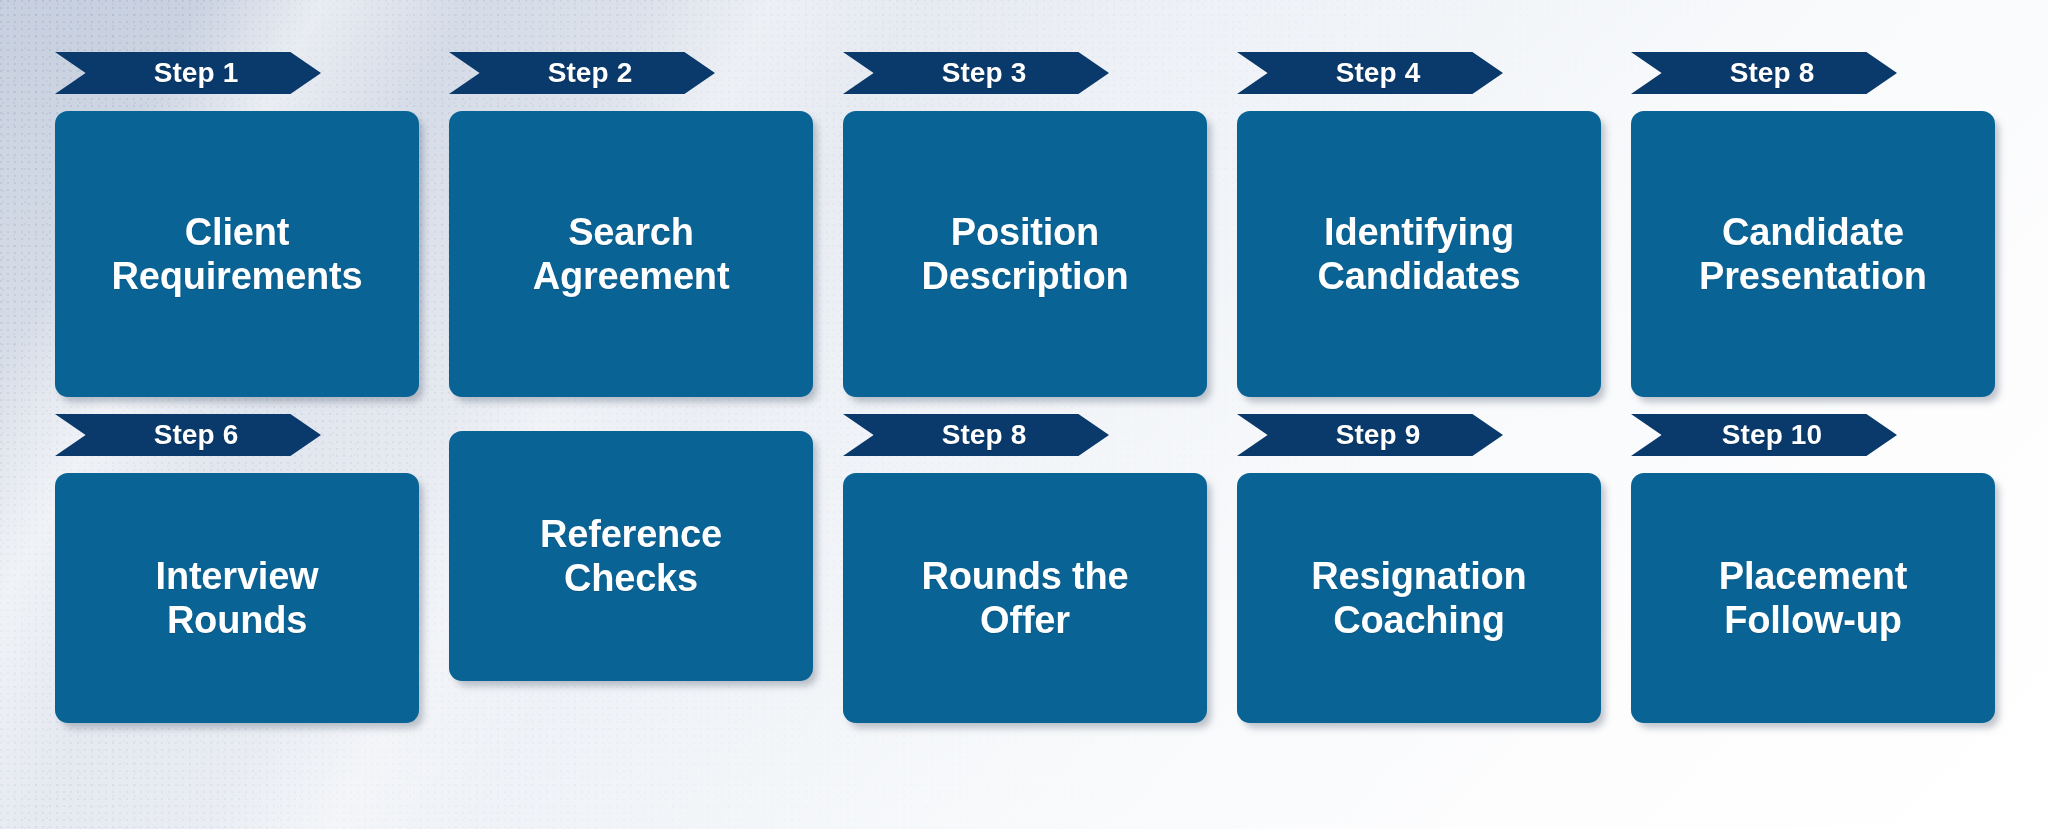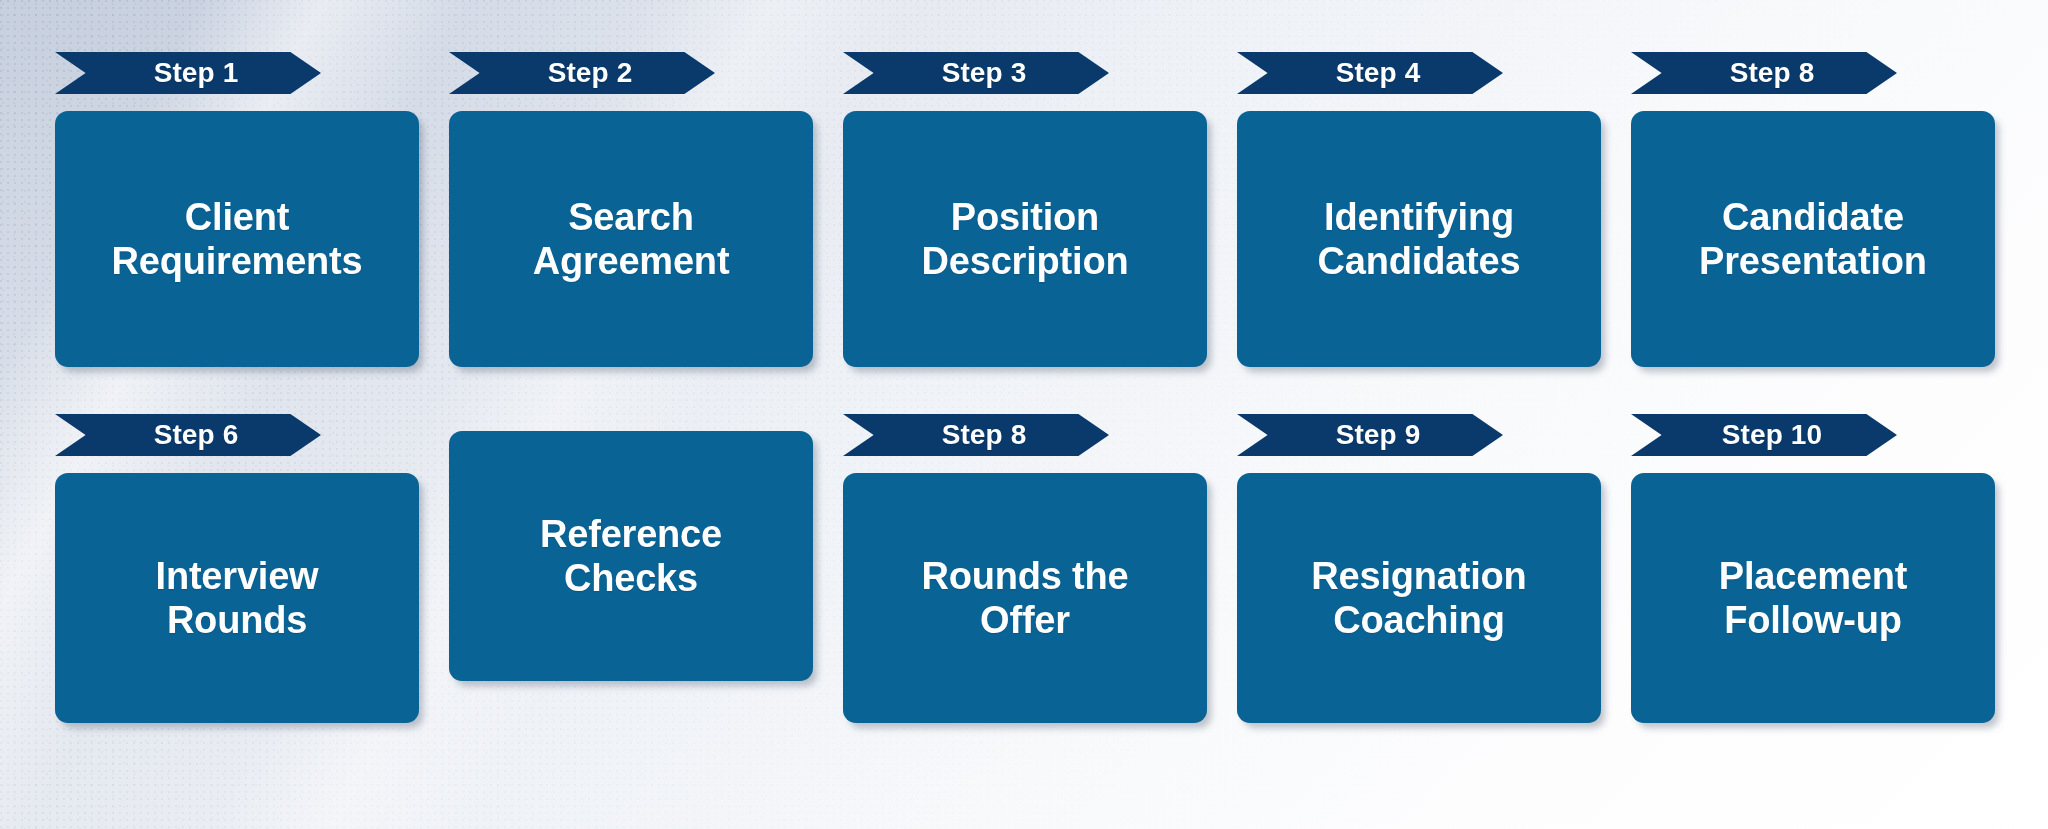--- a/index.html
+++ b/index.html
@@ -90,21 +90,21 @@
     line-height: 1;
     padding-left: 16px;
     white-space: nowrap;
     text-shadow: 0 1px 1px rgba(0,0,0,0.18);
   }
 
   
   .card {
     margin-top: 17px;
     width: 364px;
-    height: 256px;
+    height: 286px;
     background: #0a6395;
     border-radius: 13px;
     box-shadow: 5px 6px 7px -1px rgba(70,85,105,0.34);
     display: flex;
     align-items: center;
     justify-content: center;
     text-align: center;
     box-sizing: border-box;
     padding: 10px 14px;
   }

